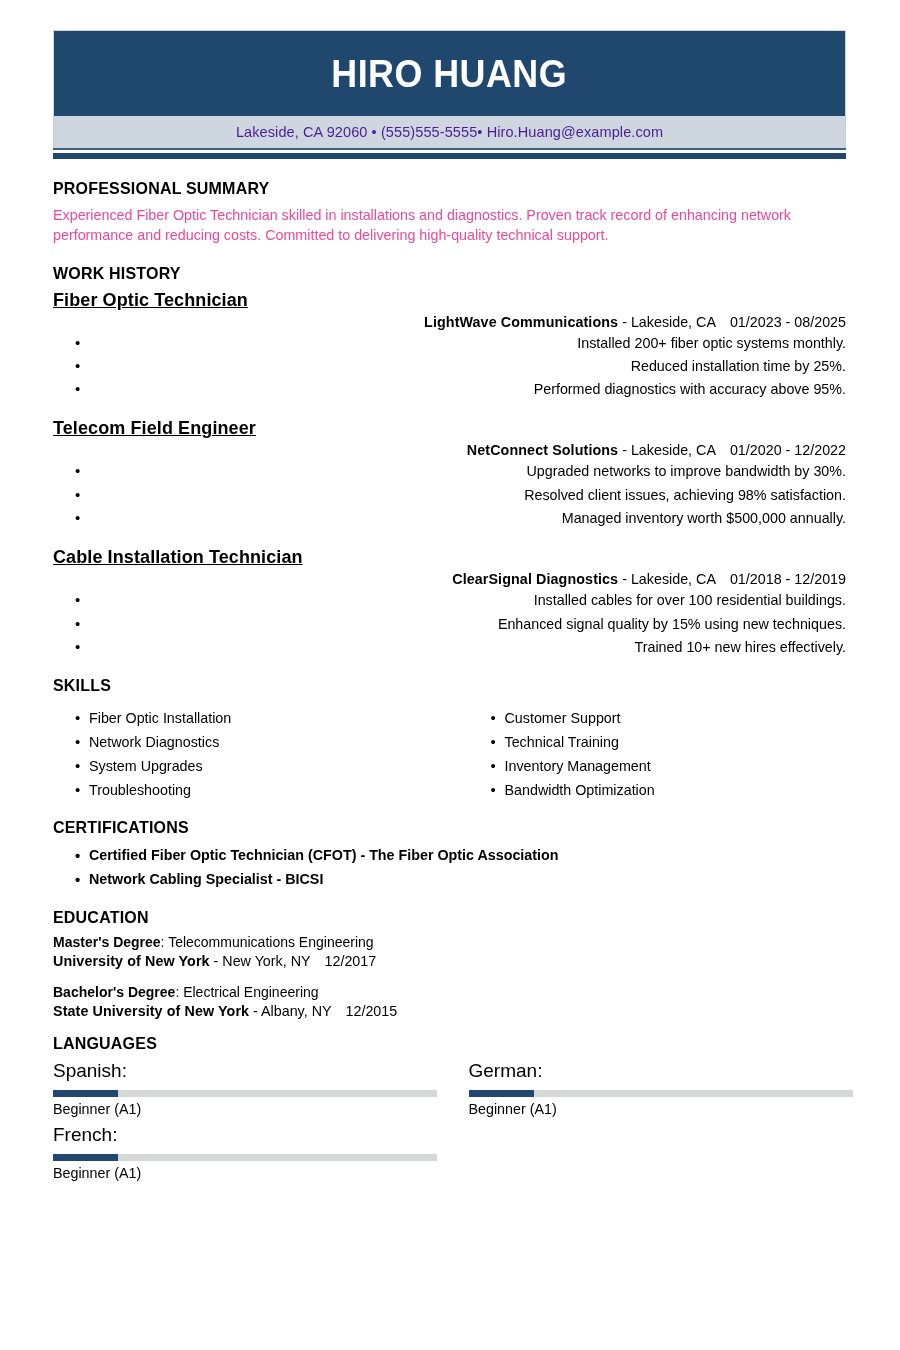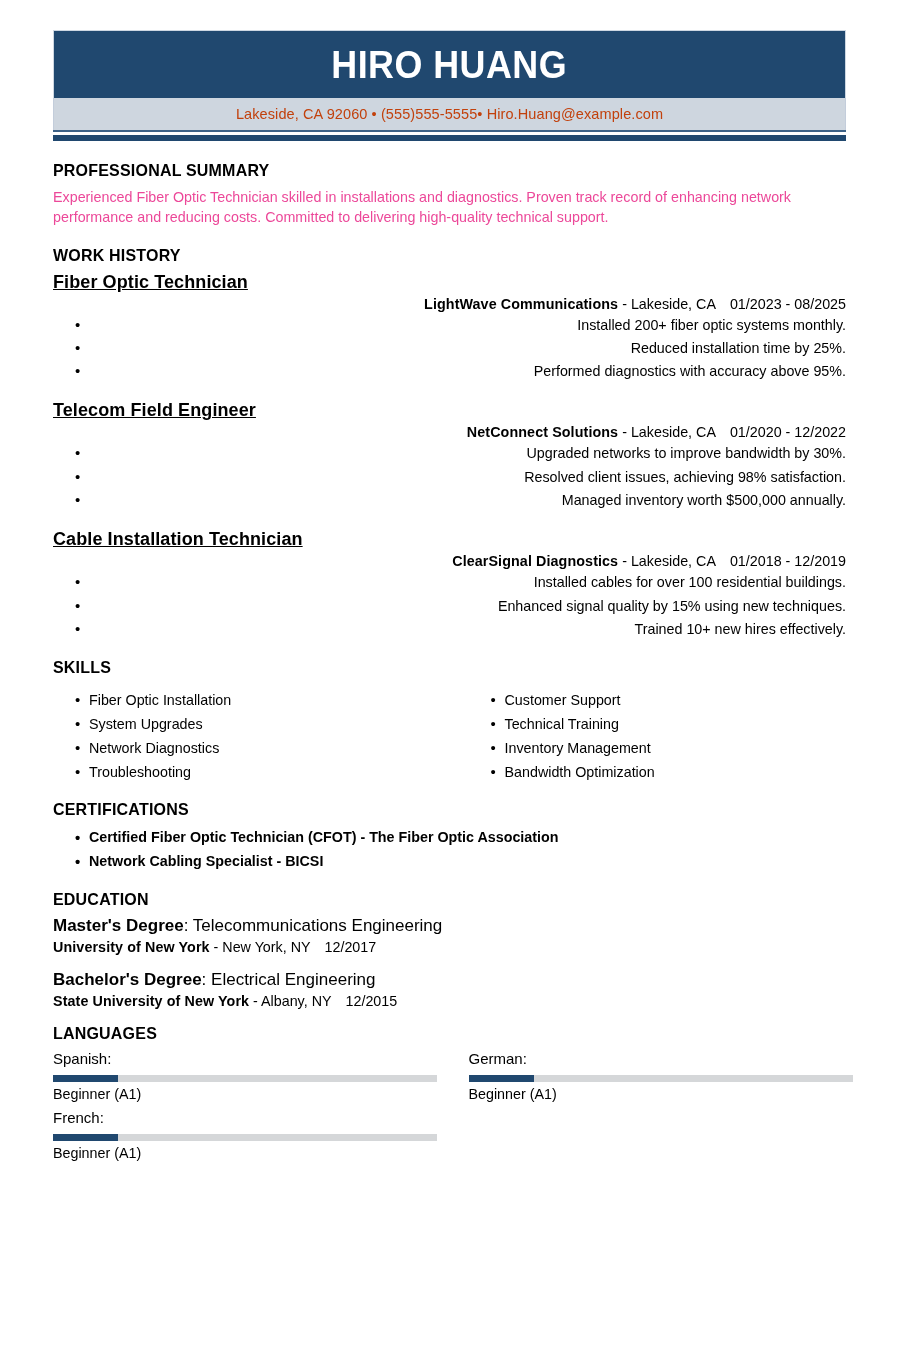--- a/index.html
+++ b/index.html
@@ -27,21 +27,21 @@
   .resume {
     position: absolute;
     left: 53px;
     top: 0;
     width: 793px;
   }
 
   
   .name-band {
     background: #20486f;
-    height: 68px;
+    height: 86px;
     margin-top: 30px;
     display: flex;
     align-items: center;
     justify-content: center;
     border-left: 1px solid #cdd7e2;
     border-right: 1px solid #cdd7e2;
     border-top: 1px solid #cdd7e2;
     box-sizing: border-box;
   }
   .name-text {
@@ -59,21 +59,21 @@
     height: 32px;
     display: flex;
     align-items: center;
     justify-content: center;
     border-left: 1px solid #c3cddb;
     border-right: 1px solid #c3cddb;
     box-sizing: border-box;
   }
   .contact-text {
     font-size: 14.5px;
-    color: #c2410c;
+    color: #4c1d95;
     letter-spacing: 0.1px;
     white-space: nowrap;
   }
 
   .rule-thin {
     height: 2px;
     background: #3d6287;
   }
   .rule-gap {
     height: 3px;
@@ -214,21 +214,21 @@
     left: 22px;
     top: -1px;
     font-size: 15px;
   }
 
   
   .edu-entry {
     margin-bottom: 15px;
   }
   .edu-degree {
-    font-size: 17px;
+    font-size: 14px;
     margin-bottom: 3px;
   }
   .edu-degree b { font-weight: bold; }
   .edu-line {
     display: flex;
     justify-content: flex-start;
     align-items: baseline;
     font-size: 14.3px;
   }
   .edu-school { font-weight: bold; letter-spacing: 0.1px; }
@@ -242,21 +242,21 @@
     flex-wrap: wrap;
     width: 100%;
   }
   .lang-cell {
     width: 50%;
     box-sizing: border-box;
     margin-bottom: 7px;
   }
   .lang-cell.right { padding-left: 19px; }
   .lang-name {
-    font-size: 15px;
+    font-size: 19px;
     margin-bottom: 8px;
   }
   .lang-bar {
     height: 7px;
     background: #d5d7d9;
     width: 384px;
     position: relative;
     margin-bottom: 4px;
   }
   .lang-bar .fill {
@@ -339,22 +339,22 @@
           </ul>
         </div>
       </div>
 
       <div class="section skills-section">
         <div class="section-title">SKILLS</div>
         <div class="two-col">
           <div class="col">
             <ul class="skills-list">
               <li>Fiber Optic Installation</li>
+              <li>Network Diagnostics</li>
               <li>System Upgrades</li>
-              <li>Network Diagnostics</li>
               <li>Troubleshooting</li>
             </ul>
           </div>
           <div class="col col-right">
             <ul class="skills-list">
               <li>Customer Support</li>
               <li>Technical Training</li>
               <li>Inventory Management</li>
               <li>Bandwidth Optimization</li>
             </ul>

